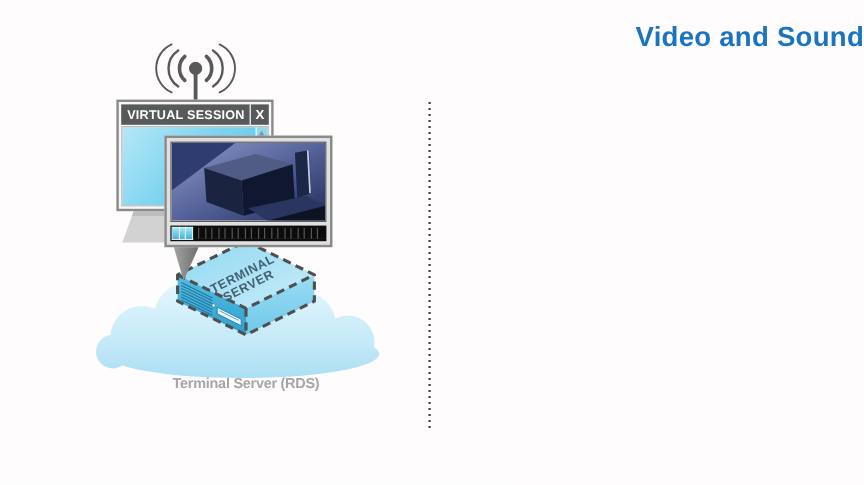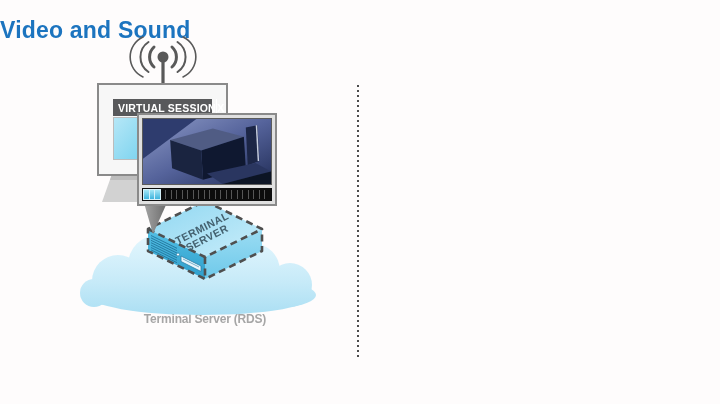--- a/index.html
+++ b/index.html
@@ -1,28 +1,28 @@
 <!DOCTYPE html>
 <html><head>
 <meta charset="utf-8">
 <style>
   html,body{margin:0;padding:0;}
   body{font-family:"Liberation Sans", sans-serif;}
   .stage{position:relative;width:720px;height:404px;background:#fefcfc;overflow:hidden;}
 
   
-  .page-title{position:absolute;top:17px;left:0;width:720px;text-align:left;
+  .page-title{position:absolute;top:17px;left:0;width:720px;text-align:right;
     font-size:23px;font-weight:bold;color:#1c74bf;letter-spacing:0.2px;}
 
   
   .antenna{position:absolute;left:125px;top:33px;width:76px;height:52px;}
 
   
   .monitor{position:absolute;left:97px;top:83px;width:131px;height:93px;
-    box-sizing:border-box;border:2px solid #8a8a8a;background:#f7f7f7;padding:14px;
+    box-sizing:border-box;border:2px solid #8a8a8a;background:#f7f7f7;padding:2px;
     display:flex;flex-direction:column;z-index:20;}
   .titlebar{height:17px;background:#58595b;display:flex;align-items:center;flex:0 0 auto;}
   .titlebar-text{flex:1;color:#fff;font-size:10.5px;font-weight:bold;padding-left:5px;
     letter-spacing:0.2px;white-space:nowrap;}
   .close-btn{width:15px;height:100%;border-left:1.5px solid #fff;color:#fff;
     font-size:11px;font-weight:bold;display:flex;align-items:center;justify-content:center;}
   .screen{flex:1;margin-top:1px;background:linear-gradient(130deg,#b5e7f7 0%,#7fd4ef 45%,#58c2e8 100%);
     position:relative;border:1px solid #bcbcbc;}
   .scrollbar{position:absolute;right:0;top:0;bottom:0;width:9px;
     background:rgba(255,255,255,0.22);border-left:1px solid rgba(255,255,255,0.85);}

